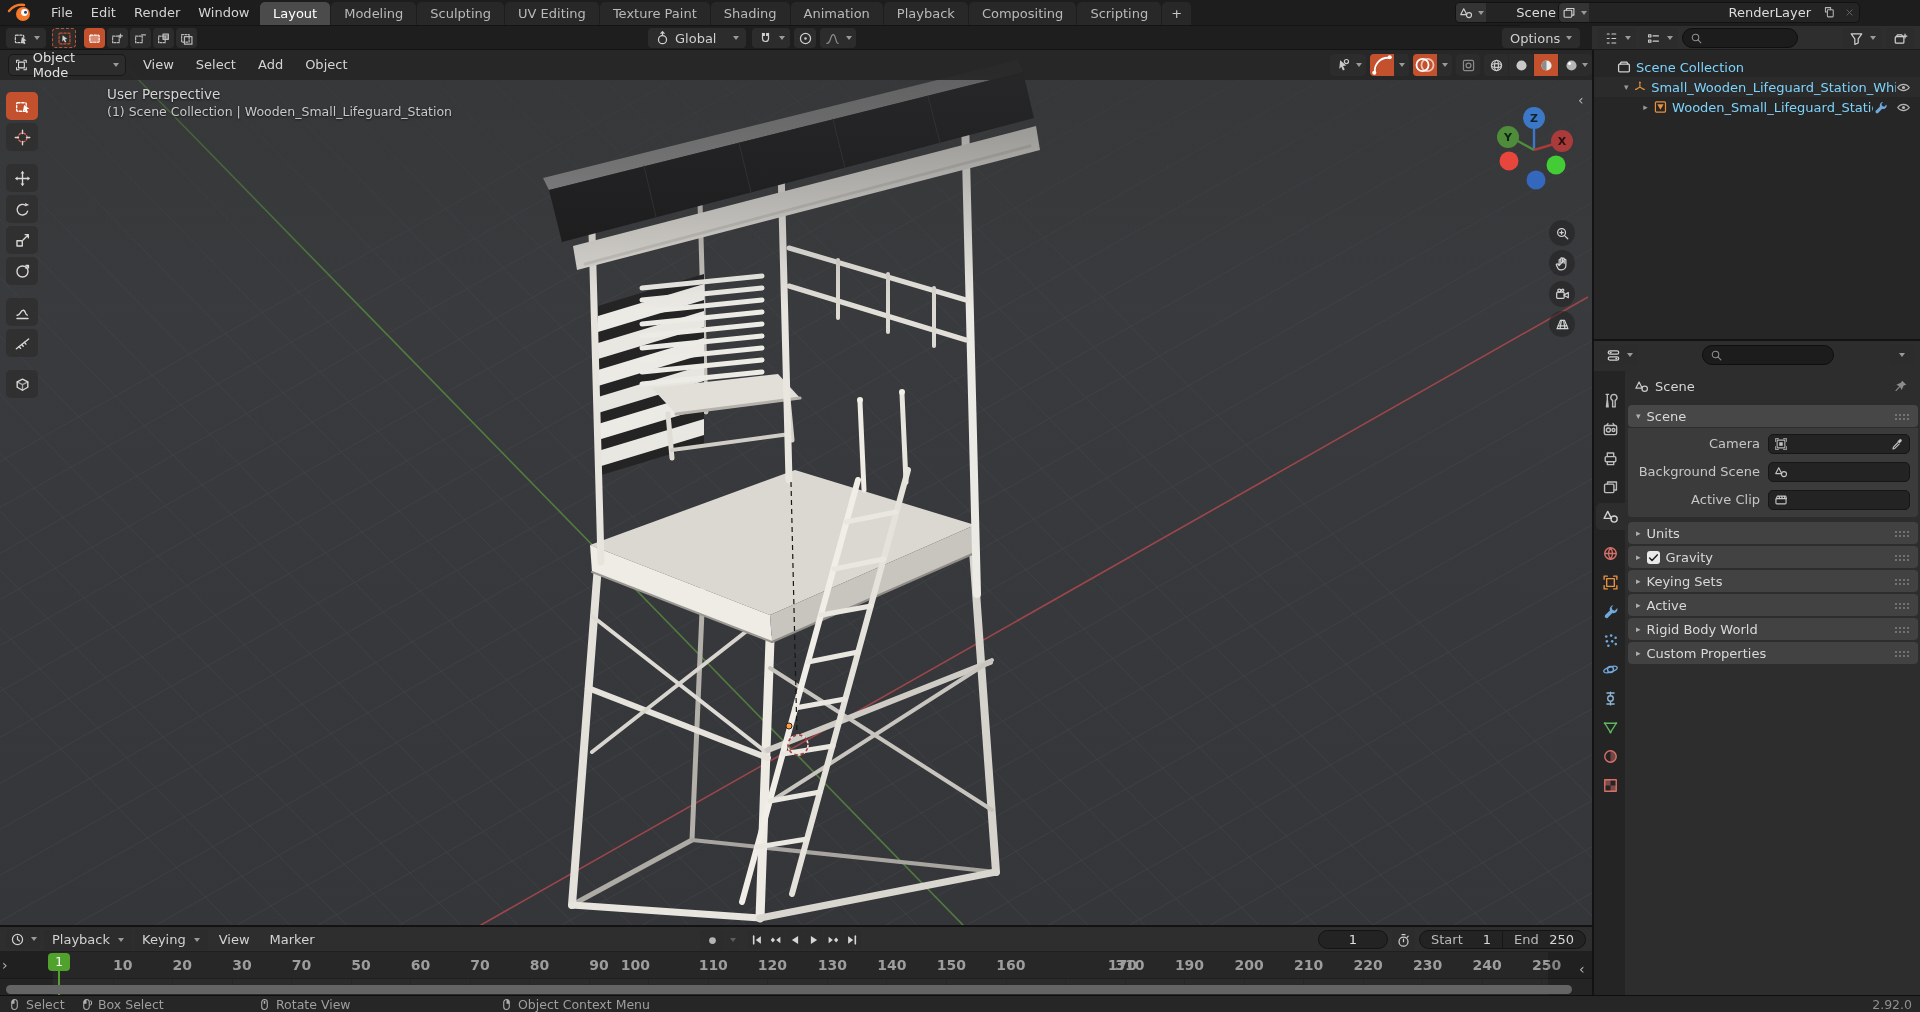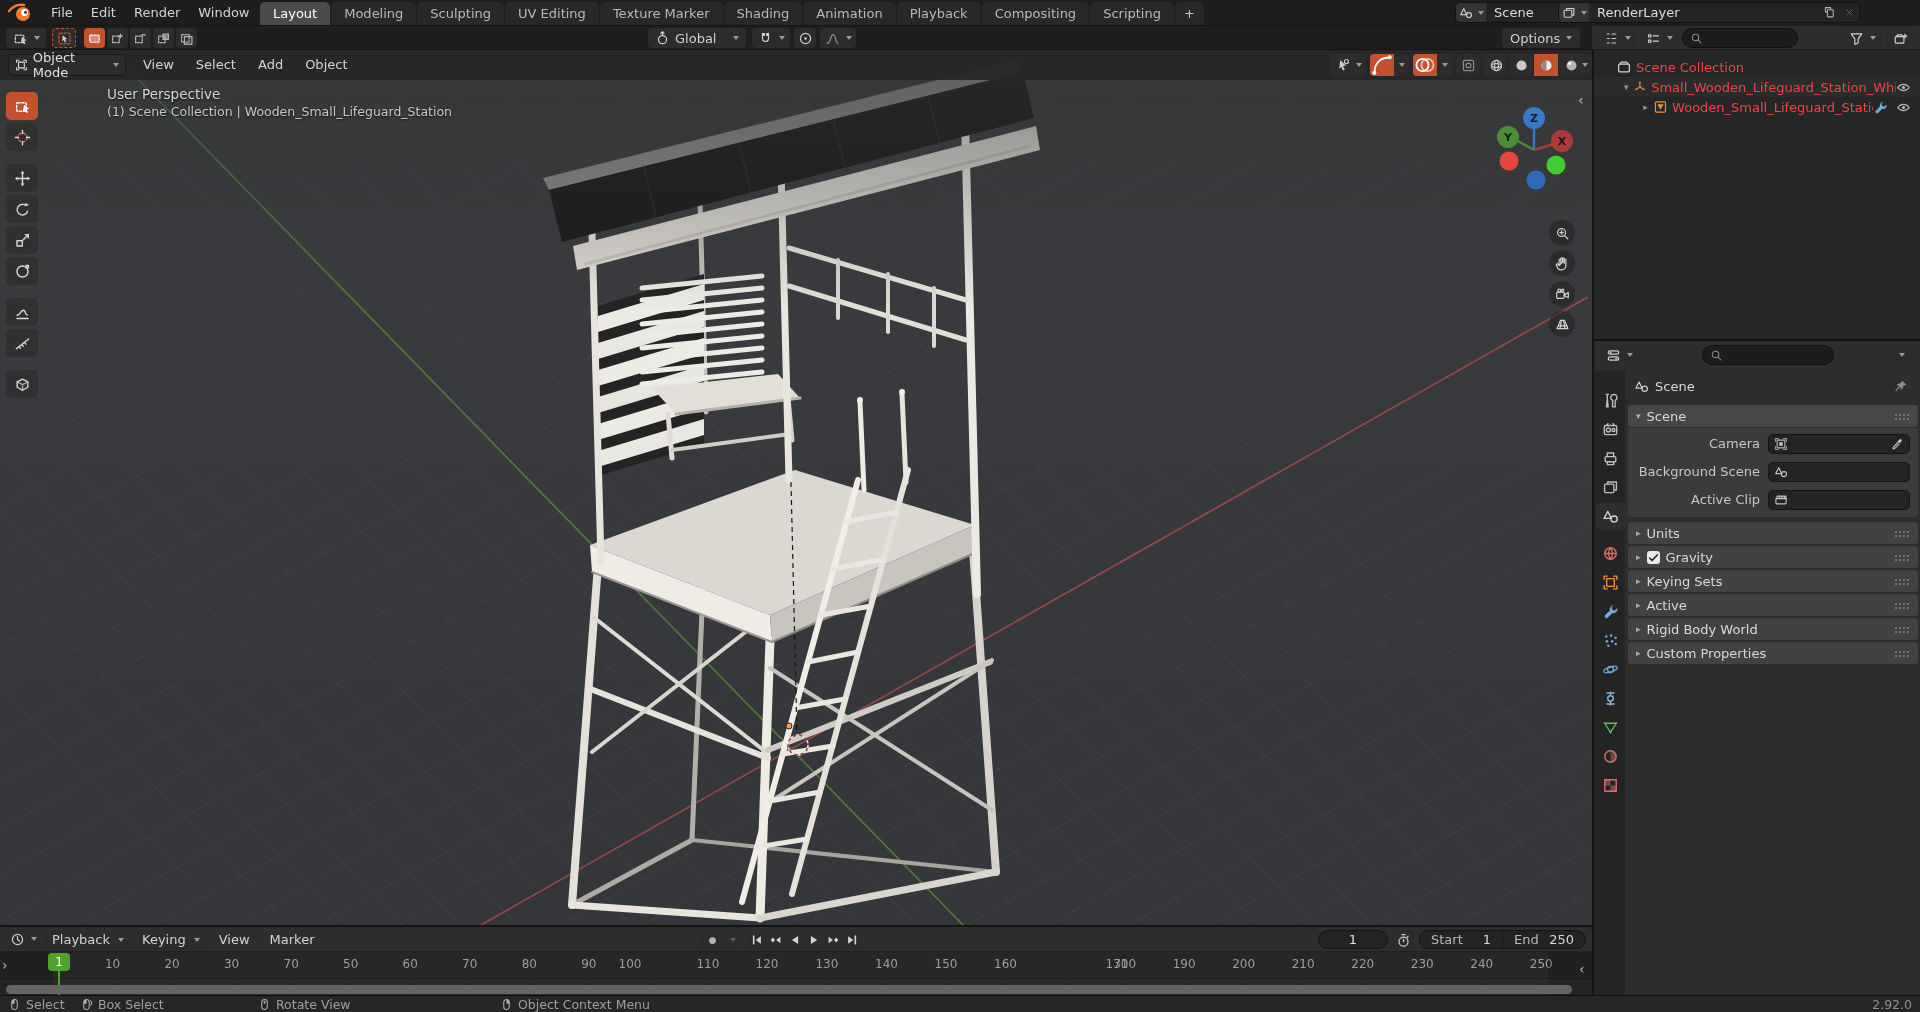--- a/index.html
+++ b/index.html
@@ -9,21 +9,21 @@
   .abs { position:absolute; }
   .flex { display:flex; align-items:center; }
   .i { display:inline-flex; align-items:center; justify-content:center; }
   .i svg { width:100%; height:100%; display:block; }
   .chev { width:0; height:0; border-left:3.5px solid transparent; border-right:3.5px solid transparent;
     border-top:4px solid #9a9a9a; display:inline-block; margin-left:4px; }
   .grip { width:16px; height:7px; opacity:.55;
     background-image:radial-gradient(#9a9a9a 1px, transparent 1.1px); background-size:4px 4px; }
 
   
-  #topbar { left:0; top:0; width:1520px; height:26px; background:#1d1d1d; border-bottom:1px solid #141414; }
+  #topbar { left:0; top:0; width:1520px; height:26px; background:#1d1d1d; border-bottom:1px solid #141414;text-align:right; }
   #blender-logo { left:6px; top:2px; width:28px; height:22px; }
   #topbar-menus { left:42px; top:0; height:26px; display:flex; }
   .menu-item { padding:0 9px; line-height:26px; color:#d4d4d4; cursor:default; }
   #workspace-tabs { left:260px; bottom:0; height:23px; display:flex; align-items:flex-end; gap:1px; }
   .ws-tab { background:#282828; color:#b9b9b9; height:23px; line-height:23px; padding:0 13px;
     border-radius:5px 5px 0 0; white-space:nowrap; }
   .ws-tab.active { background:#4b4b4b; color:#fff; }
   .ws-tab.plus { padding:0 9px; color:#c8c8c8; }
   .id-block { top:2px; height:21px; display:flex; align-items:center; background:#242424;
     border:1px solid #121212; border-radius:5px; overflow:hidden; }
@@ -42,21 +42,21 @@
   #select-modes .mode.active { background:#c4512e; color:#fff; }
   #options-btn { left:1502px; top:2px; padding:0 8px; gap:2px; color:#d0d0d0; }
 
   
   #outliner-header { left:1592px; top:26px; width:328px; height:24px; background:#2e2e2e; border-bottom:1px solid #1a1a1a; }
   #outliner { left:1592px; top:50px; width:328px; height:289px; background:#262626; border-left:2px solid #131313; }
   .ol-row { height:20px; display:flex; align-items:center; white-space:nowrap; overflow:hidden; }
   .ol-row.alt { background:#2b2b2b; }
   .ol-row .disc { width:12px; text-align:center; color:#9a9a9a; font-size:9px; }
   .ol-row .oicon { width:16px; height:16px; margin:0 4px 0 2px; }
-  .ol-label { color:#ef4444; overflow:hidden; flex:0 1 auto; }
+  .ol-label { color:#7dd3fc; overflow:hidden; flex:0 1 auto; }
   .ol-right { margin-left:auto; display:flex; gap:8px; padding-right:9px; align-items:center; }
   .icon-orange { color:#e8913f; }
   .icon-blue { color:#6fa8dc; }
   .search-box { background:#1c1c1c; border:1px solid #0f0f0f; border-radius:10px; height:20px;
     display:flex; align-items:center; padding:0 7px; gap:5px; color:#8f8f8f; }
   .search-box .i { width:13px; height:13px; }
 
   
   #properties { left:1592px; top:339px; width:328px; height:656px; background:#2d2d2d;
     border-left:2px solid #131313; border-top:2px solid #131313; }
@@ -103,22 +103,22 @@
   .vp-sidebtn .i { width:15px; height:15px; }
   .collapse-chev { color:#b5b5b5; font-size:14px; }
 
   
   #timeline { left:0; top:925px; width:1592px; height:70px; background:#2b2b2b; border-top:2px solid #131313; }
   #tl-header { left:0; top:0; width:1592px; height:25px; background:#2e2e2e; border-bottom:1px solid #202020; }
   #tl-menus { left:44px; top:0; height:25px; display:flex; gap:2px; align-items:center; }
   .tl-dd { height:20px; background:#2c2c2c; border-radius:4px; padding:0 8px; display:inline-flex;
     align-items:center; gap:4px; color:#d2d2d2; }
   #ruler { left:0; top:25px; width:1592px; height:27px; background:#272727; border-bottom:1px solid #202020; }
-  .tick-label { position:absolute; top:5px; width:40px; margin-left:-20px; text-align:center;
-    color:#9d9d9d; font-size:12px; }
+  .tick-label { position:absolute; top:5px; width:40px; margin-left:-20px; text-align:right;
+    color:#9d9d9d; font-size:14px;font-weight:bold; }
   #track { left:0; top:52px; width:1592px; height:18px; background:#2b2b2b; }
   .vline { position:absolute; top:0; width:1px; height:18px; background:#262626; }
   #playhead-badge { left:48px; top:26px; width:22px; height:18px; background:#51a22d; border-radius:4px;
     color:#fff; font-size:12px; text-align:center; line-height:18px; }
   #playhead-line { left:58px; top:44px; width:2px; height:26px; background:#51a22d; }
   #tl-scrollbar { left:6px; top:58px; width:1566px; height:9px; background:#646464; border-radius:5px; }
   .shade { background:rgba(0,0,0,.16); }
   .num-field { background:#232323; border:1px solid #141414; border-radius:10px; height:19px;
     display:flex; align-items:center; justify-content:center; color:#e0e0e0; }
   #range-group { display:flex; height:19px; background:#232323; border:1px solid #141414; border-radius:10px;
@@ -155,21 +155,21 @@
       <span class="menu-item">Edit</span>
       <span class="menu-item">Render</span>
       <span class="menu-item">Window</span>
       <span class="menu-item">Help</span>
     </div>
   <div id="workspace-tabs" class="abs">
       <div class="ws-tab active">Layout</div>
       <div class="ws-tab">Modeling</div>
       <div class="ws-tab">Sculpting</div>
       <div class="ws-tab">UV Editing</div>
-      <div class="ws-tab">Texture Marker</div>
+      <div class="ws-tab">Texture Paint</div>
       <div class="ws-tab">Shading</div>
       <div class="ws-tab">Animation</div>
       <div class="ws-tab">Playback</div>
       <div class="ws-tab">Compositing</div>
       <div class="ws-tab">Scripting</div>
       <div class="ws-tab plus">+</div>
     </div>
   <div class="abs id-block" style="left:1455px;width:150px">
     <span class="seg-icon">
         <span class="i" style="width:14px;height:14px">

